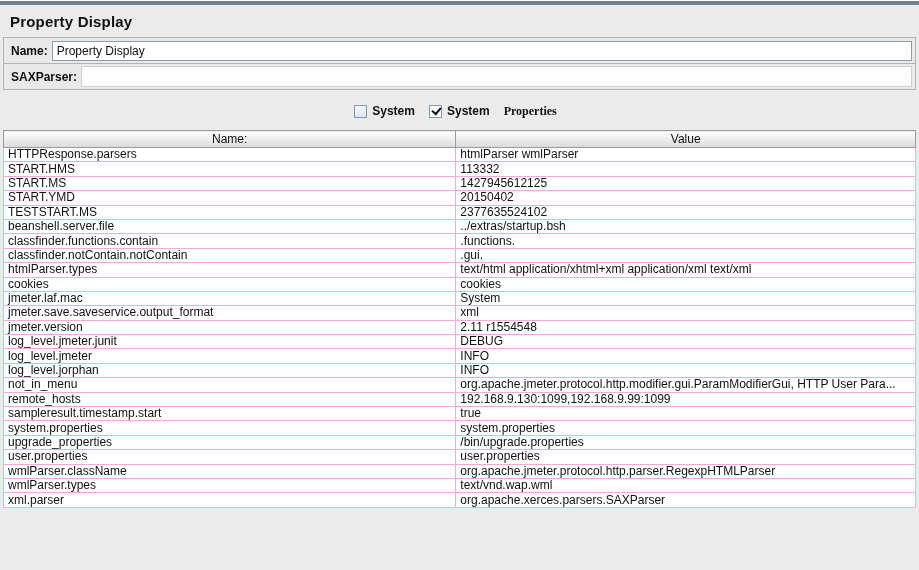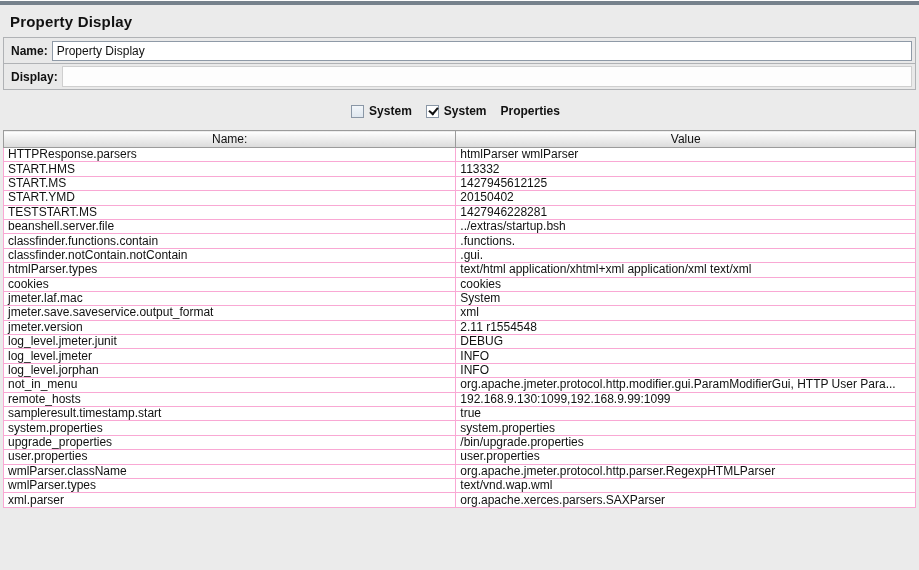--- a/index.html
+++ b/index.html
@@ -75,21 +75,21 @@
     width:7px; height:4px;
     border-left:2px solid #111;
     border-bottom:2px solid #111;
     transform:rotate(-50deg);
   }
   .toggle-label{
     font-size:12px;
     font-weight:bold;
     margin-right:14px;
   }
-  .toggle-label.last{ margin-right:8px; }
+  .toggle-label.last{ margin-right:8px;font-family:Liberation Serif, serif; }
   .prop-table-wrap{ margin:11px 3px 0 3px; }
   table.prop-table{
     width:100%;
     border-collapse:collapse;
     table-layout:fixed;
     background:#fff;
     border:1px solid #8e8e8e;
   }
   table.prop-table th{
     background:linear-gradient(#ffffff,#dadada);
@@ -122,21 +122,21 @@
 <div class="top-strip"></div>
 
 <div class="page-title">Property Display</div>
 
 <div class="fields">
   <div class="field-row">
     <span class="field-label">Name:</span>
     <input class="name-input" type="text" value="Property Display" style="">
   </div>
   <div class="field-row">
-    <span class="field-label">Display:</span>
+    <span class="field-label">SAXParser:</span>
     <div class="comments-field"></div>
   </div>
 </div>
 
 <div class="toggle-row">
   <span class="checkbox" id="system-checkbox"></span>
   <span class="toggle-label">System</span>
   <span class="checkbox checked" id="jmeter-checkbox"></span>
   <span class="toggle-label">System</span>
   <span class="toggle-label last">Properties</span>
@@ -166,21 +166,21 @@
         <tr>
           <td>START.MS</td>
           <td>1427945612125</td>
         </tr>
         <tr>
           <td>START.YMD</td>
           <td>20150402</td>
         </tr>
         <tr>
           <td>TESTSTART.MS</td>
-          <td>1427946228281</td>
+          <td>2377635524102</td>
         </tr>
         <tr>
           <td>beanshell.server.file</td>
           <td>../extras/startup.bsh</td>
         </tr>
         <tr>
           <td>classfinder.functions.contain</td>
           <td>.functions.</td>
         </tr>
         <tr>

